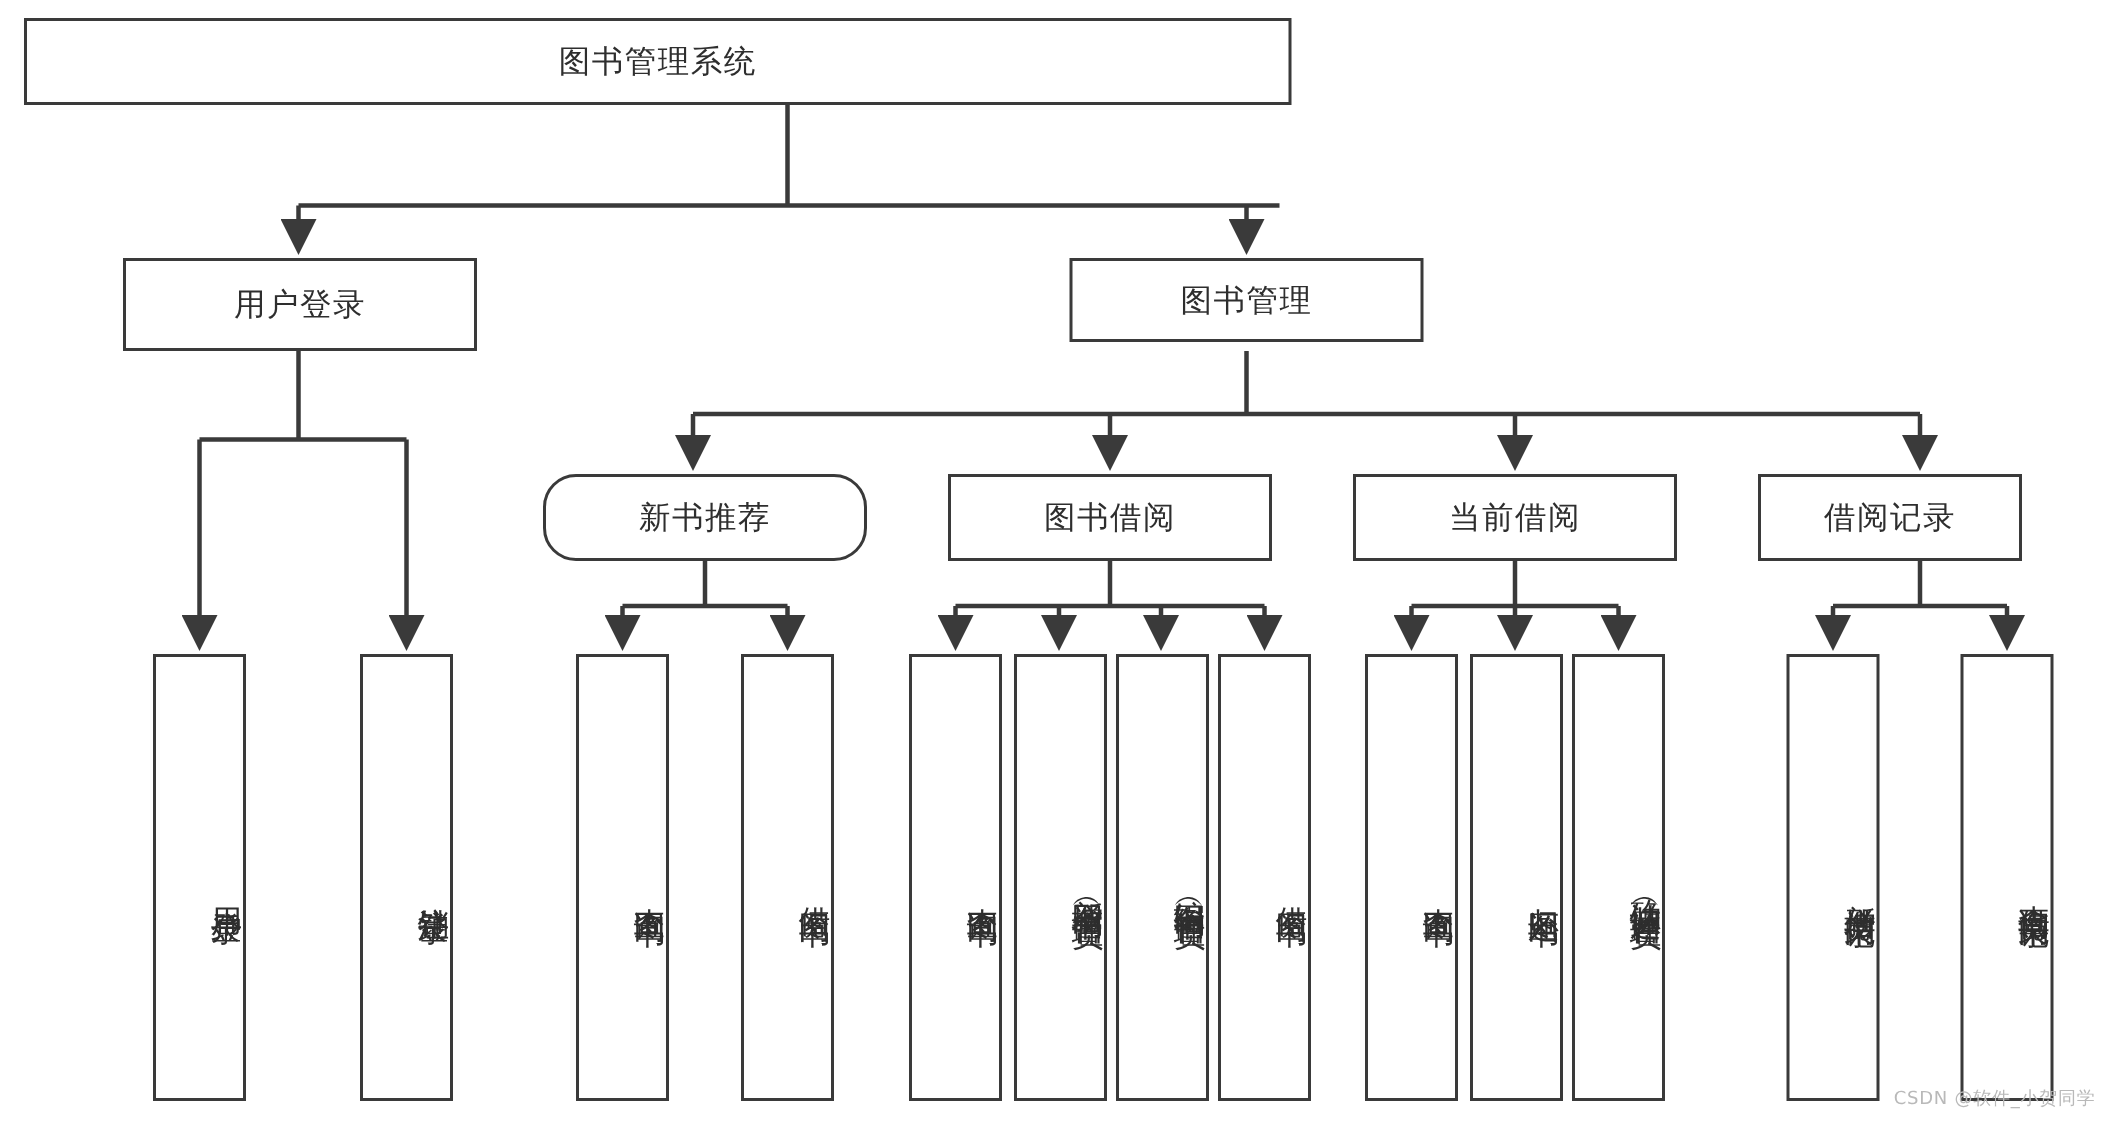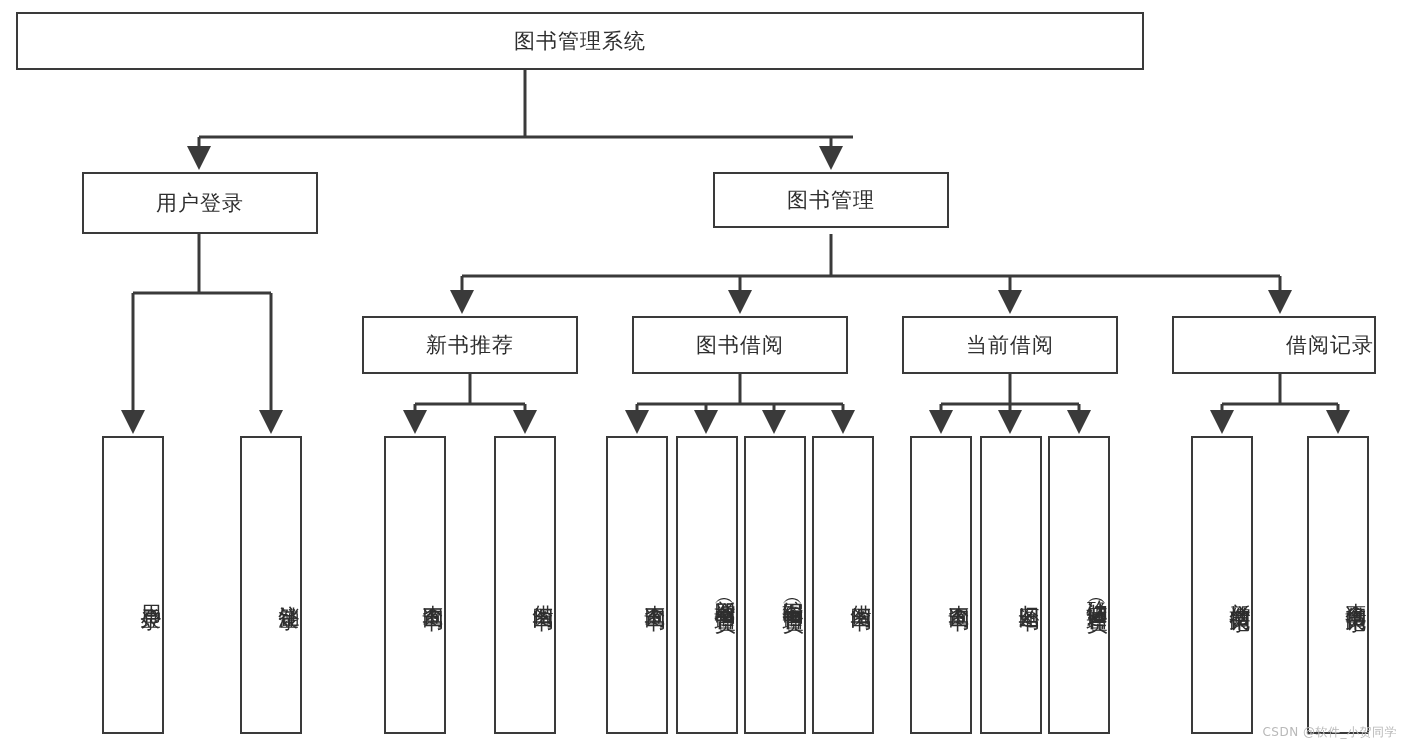--- a/index.html
+++ b/index.html
@@ -112,41 +112,41 @@
       <path d="M 1010 404 L 1010 430" marker-end="url(#arrow)"></path>
       <path d="M 1079 404 L 1079 430" marker-end="url(#arrow)"></path>
 
       <path d="M 1280 374 L 1280 404"></path>
       <path d="M 1222 404 L 1338 404"></path>
       <path d="M 1222 404 L 1222 430" marker-end="url(#arrow)"></path>
       <path d="M 1338 404 L 1338 430" marker-end="url(#arrow)"></path>
     </g>
   </svg>
 
-  <div class="node horiz" style="left:16px; top:12px; width:1128px; height:58px;">
+  <div class="node horiz" style="left:16px; top:12px; width:845px; height:58px;">
     <span>图书管理系统</span>
   </div>
 
   <div class="node horiz" style="left:82px; top:172px; width:236px; height:62px;">
     <span>用户登录</span>
   </div>
   <div class="node horiz" style="left:713px; top:172px; width:236px; height:56px;">
     <span>图书管理</span>
   </div>
 
-  <div class="node horiz" style="left:362px; top:316px; width:216px; height:58px;">
+  <div class="node horiz" style="left:362px; top:316px; width:216px; height:58px;border-radius:22px;">
     <span>新书推荐</span>
   </div>
   <div class="node horiz" style="left:902px; top:316px; width:216px; height:58px;">
     <span>当前借阅</span>
   </div>
   <div class="node horiz" style="left:632px; top:316px; width:216px; height:58px;">
     <span>图书借阅</span>
   </div>
-  <div class="node horiz" style="left:1172px; top:316px; width:204px; height:58px;justify-content:flex-end;">
+  <div class="node horiz" style="left:1172px; top:316px; width:176px; height:58px;">
     <span>借阅记录</span>
   </div>
 
   <div class="node vert" style="left:102px; top:436px; width:62px; height:298px;">
     <span class="vlabel">用户登录</span>
   </div>
   <div class="node vert" style="left:240px; top:436px; width:62px; height:298px;">
     <span class="vlabel">注销登录</span>
   </div>
 

